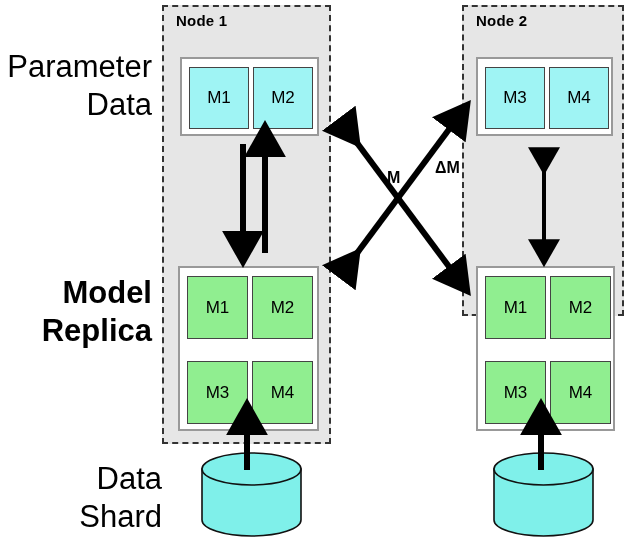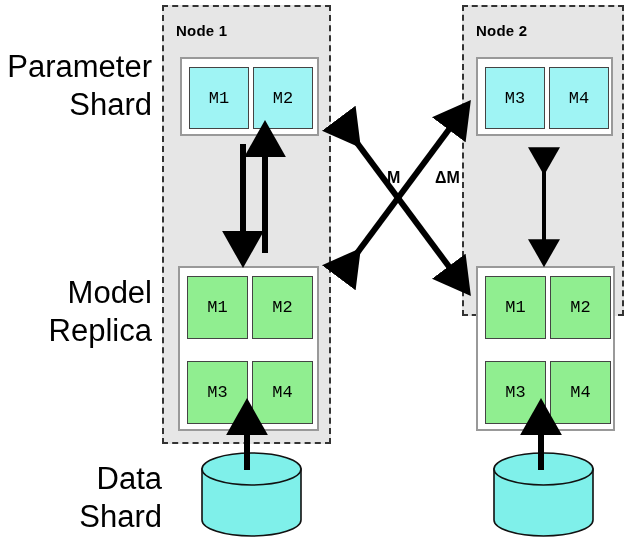--- a/index.html
+++ b/index.html
@@ -26,37 +26,37 @@
     position: absolute;
     text-align: right;
     color: #000000;
     font-family: "Liberation Sans", sans-serif;
     font-size: 31px;
     line-height: 38px;
     letter-spacing: 0px;
     white-space: pre-line;
   }
   #label-parameter-shard { left: 0px;  top: 48px;  width: 152px; }
-  #label-model-replica   { left: 0px;  top: 274px; width: 152px; }
+  #label-model-replica   { left: 0px;  top: 274px; width: 152px; font-weight: bold; }
   #label-data-shard      { left: 0px;  top: 460px; width: 162px; }
 
   
   .node {
     position: absolute;
     background: #e6e6e6;
     border: 2px dashed #333333;
     box-sizing: border-box;
   }
   #node-1 { left: 162px; top: 5px; width: 169px; height: 439px; }
   #node-2 { left: 462px; top: 5px; width: 162px; height: 311px; }
 
   .node-title {
     position: absolute;
     left: 12px;
-    top: 15px;
+    top: 5px;
     font-size: 15px;
     font-weight: bold;
     color: #000000;
     letter-spacing: 0.2px;
   }
 
   
   .inner-box {
     position: absolute;
     background: #ffffff;
@@ -75,21 +75,21 @@
   
   .tile {
     position: absolute;
     box-sizing: border-box;
     border: 1px solid #444444;
     display: flex;
     align-items: center;
     justify-content: center;
     font-size: 17px;
     color: #000000;
-    font-family: Liberation Mono, monospace;
+    font-family: Liberation Sans, sans-serif;
   }
   .tile-cyan  { background: #9ff4f4; }
   .tile-green { background: #90ee90; }
 
   
   .ps-tile { width: 60px; height: 62px; top: 8px; }
   .ps-tile.c0 { left: 7px; }
   .ps-tile.c1 { left: 71px; }
 
   
@@ -119,29 +119,29 @@
 
   
   .flow-label {
     position: absolute;
     font-size: 16px;
     font-weight: bold;
     color: #000000;
     font-family: "Liberation Sans", sans-serif;
   }
   #flow-label-m      { left: 223px; top: 162px; }
-  #flow-label-delta  { left: 271px; top: 162px; }
+  #flow-label-delta  { left: 271px; top: 152px; }
 </style>
 </head>
 <body>
 
 <div id="stage">
 
   <div class="row-label" id="label-parameter-shard">Parameter
-Shard</div>
+Data</div>
 
   <div class="row-label" id="label-model-replica">Model
 Replica</div>
 
   <div class="row-label" id="label-data-shard">Data
 Shard</div>
 
   <div class="node" id="node-1">
 
     <div class="node-title">Node 1</div>

